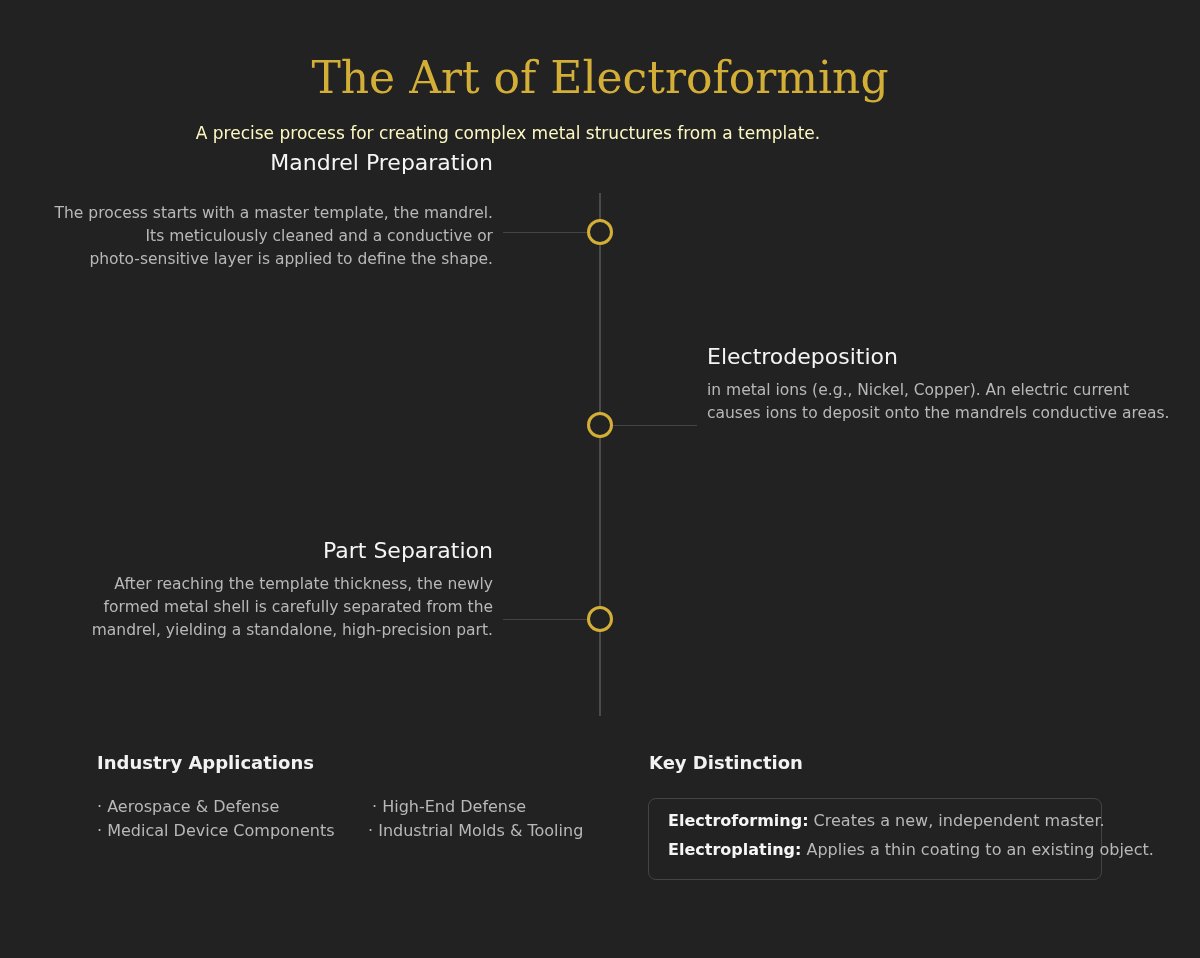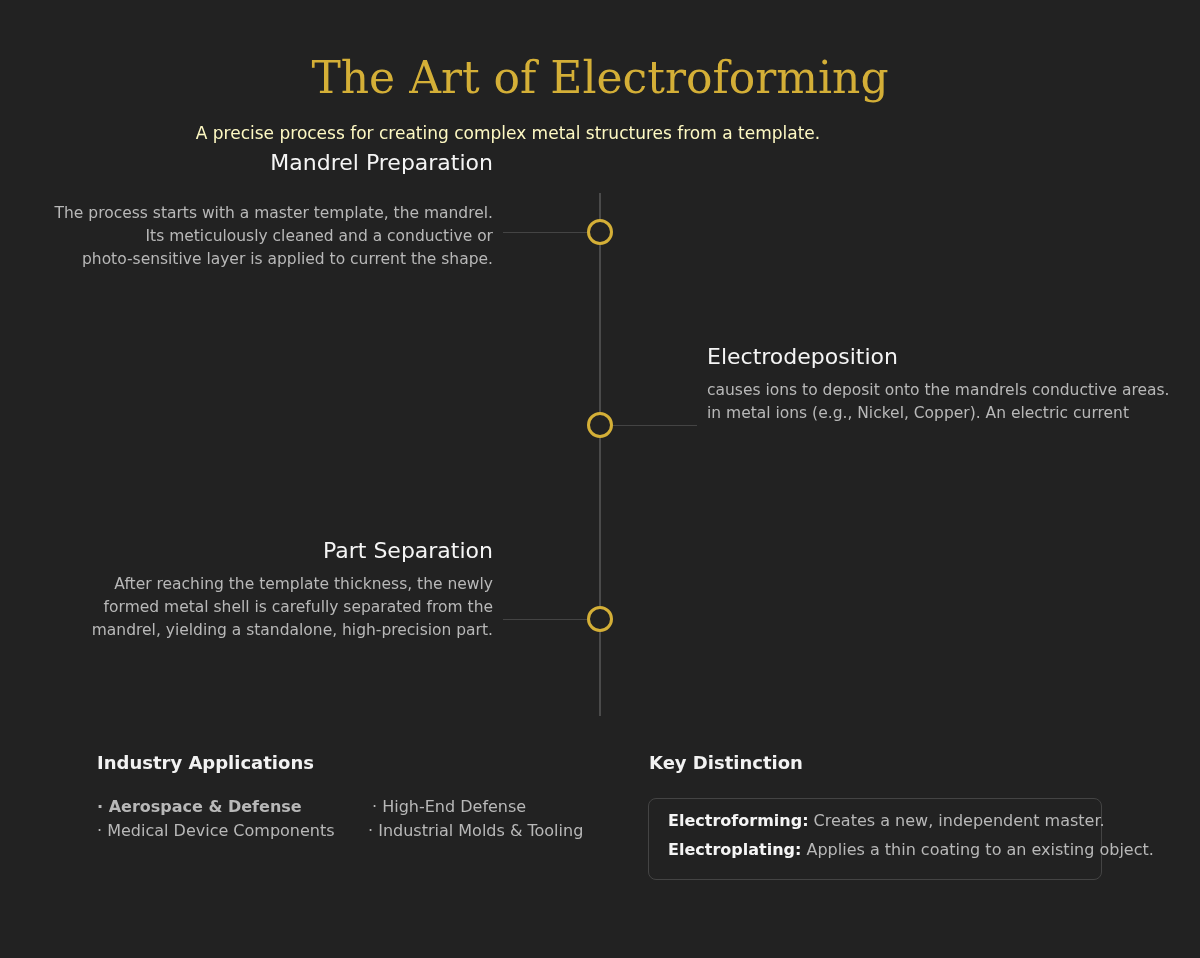--- a/index.html
+++ b/index.html
@@ -38,44 +38,44 @@
 
 <div class="title">The Art of Electroforming</div>
 <div class="subtitle">A precise process for creating complex metal structures from a template.</div>
 
 <div class="axis"></div>
 
 <div class="step-title left" style="right:707px; top:150px;">Mandrel Preparation</div>
 <div class="step-desc left" style="right:707px; top:202px; width:460px;">
   <div>The process starts with a master template, the mandrel.</div>
   <div>Its meticulously cleaned and a conductive or</div>
-  <div>photo-sensitive layer is applied to current the shape.</div>
+  <div>photo-sensitive layer is applied to define the shape.</div>
 </div>
 <div class="connector" style="left:503px; top:232px; width:84px;"></div>
 <div class="node" style="left:587px; top:219px;"></div>
 
 <div class="step-title" style="left:707px; top:344px;">Electrodeposition</div>
 <div class="step-desc" style="left:707px; top:379px; width:480px; white-space:nowrap;">
+  <div>in metal ions (e.g., Nickel, Copper). An electric current</div>
   <div>causes ions to deposit onto the mandrels conductive areas.</div>
-  <div>in metal ions (e.g., Nickel, Copper). An electric current</div>
 </div>
 <div class="connector" style="left:613px; top:425px; width:84px;"></div>
 <div class="node" style="left:587px; top:412px;"></div>
 
 <div class="step-title left" style="right:707px; top:538px;">Part Separation</div>
 <div class="step-desc left" style="right:707px; top:573px; width:460px;">
   <div>After reaching the template thickness, the newly</div>
   <div>formed metal shell is carefully separated from the</div>
   <div>mandrel, yielding a standalone, high-precision part.</div>
 </div>
 <div class="connector" style="left:503px; top:619px; width:84px;"></div>
 <div class="node" style="left:587px; top:606px;"></div>
 
 <div class="section-h" style="left:97px; top:752px;">Industry Applications</div>
-<div class="app-item" style="left:97px; top:797px;font-weight:bold;">· Aerospace &amp; Defense</div>
+<div class="app-item" style="left:97px; top:797px;">· Aerospace &amp; Defense</div>
 <div class="app-item" style="left:97px; top:821px;">· Medical Device Components</div>
 <div class="app-item" style="left:372px; top:797px;">· High-End Defense</div>
 <div class="app-item" style="left:368px; top:821px;">· Industrial Molds &amp; Tooling</div>
 
 <div class="section-h" style="left:649px; top:752px;">Key Distinction</div>
 <div class="kbox"></div>
 <div class="kline" style="top:811px;"><b>Electroforming:</b><span> Creates a new, independent master.</span></div>
 <div class="kline" style="top:840px;"><b>Electroplating:</b><span> Applies a thin coating to an existing object.</span></div>
 
 </body></html>

